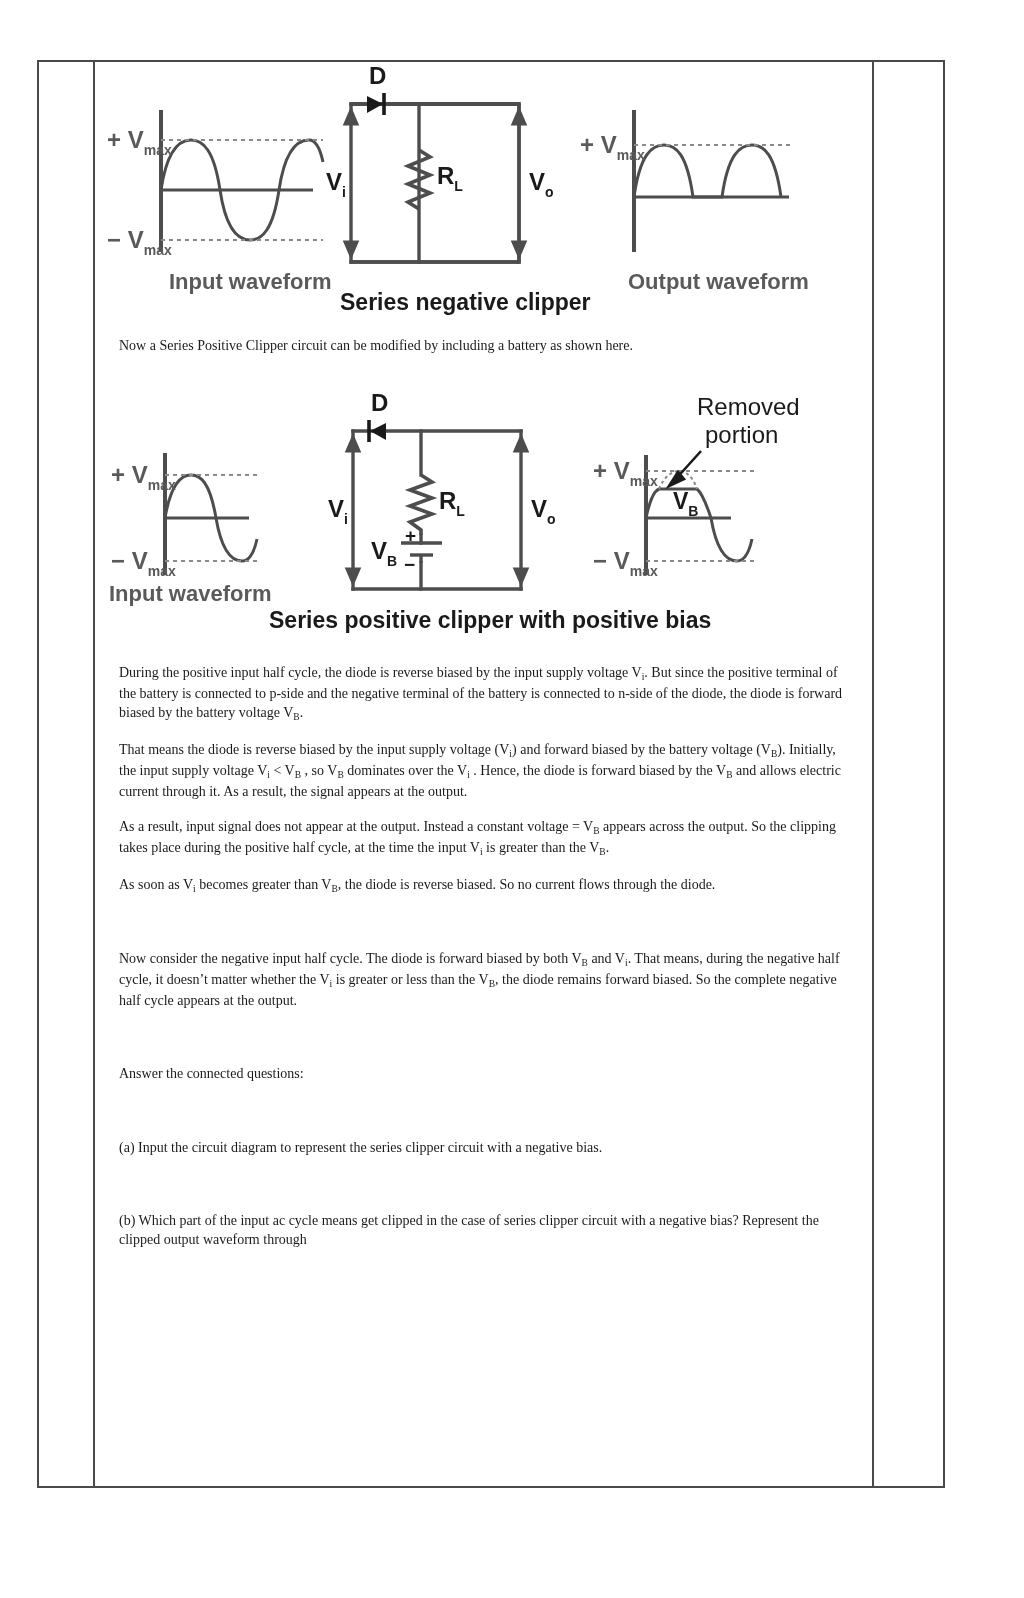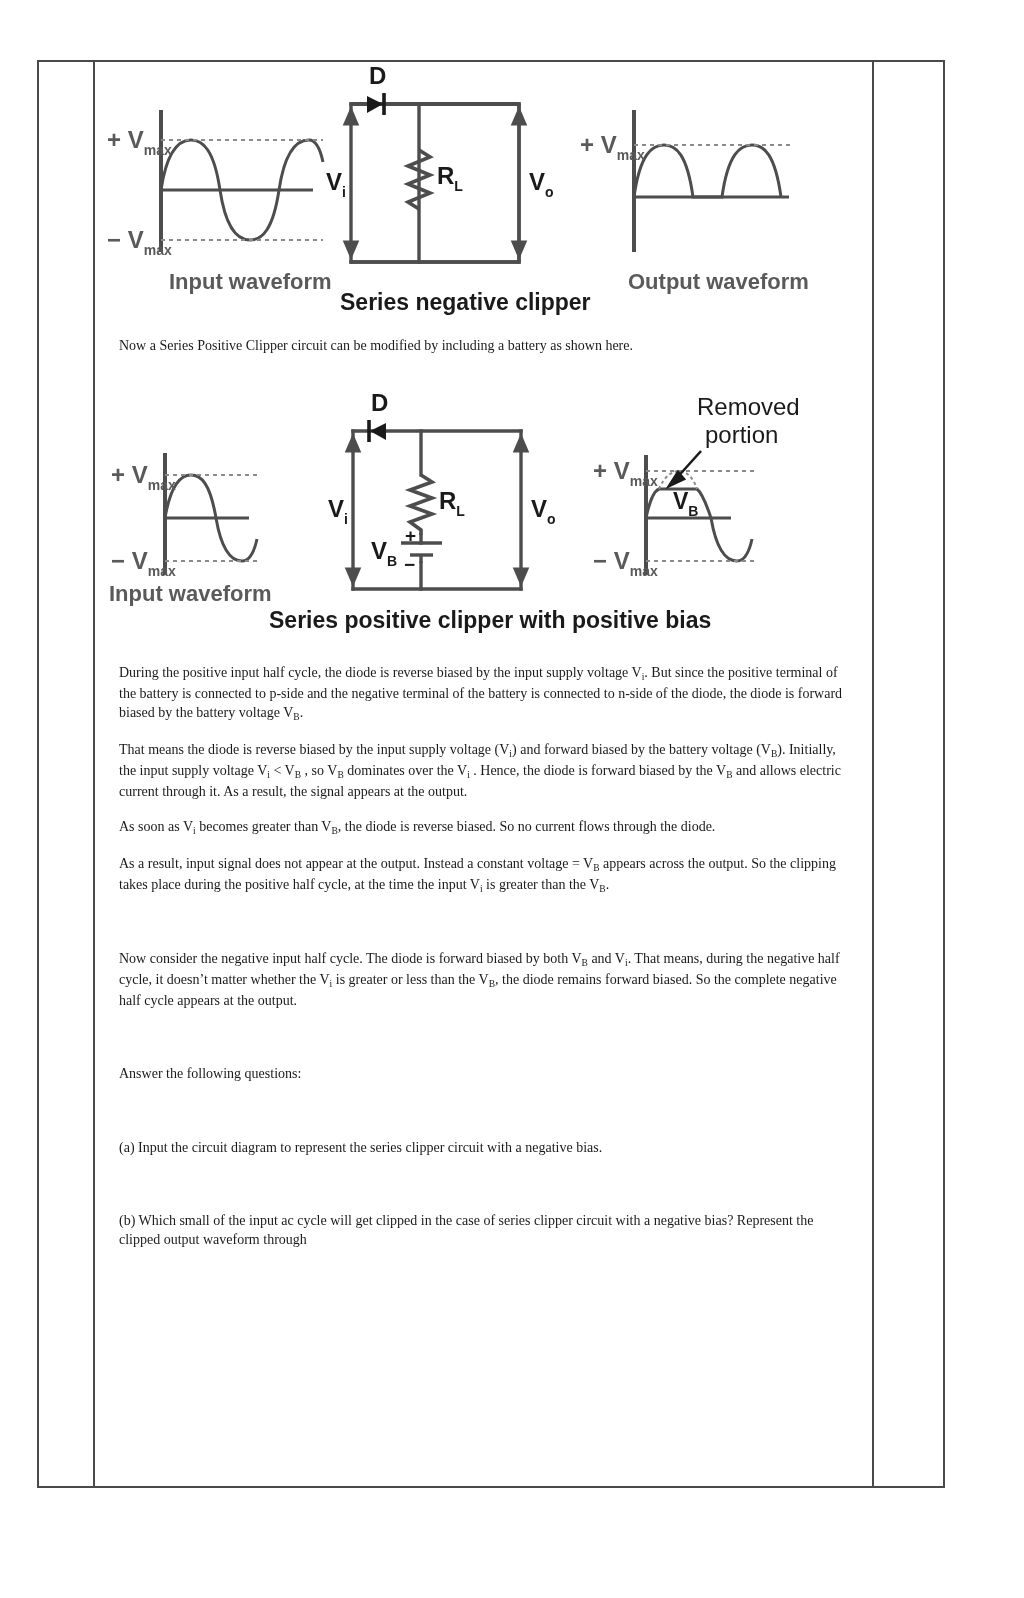--- a/index.html
+++ b/index.html
@@ -315,35 +315,35 @@
         </g>
       </svg>
     </div>
 
     <div class="gap-sm"></div>
 
     <p class="para"><span>During the positive input half cycle, the diode is reverse biased by the input supply voltage V</span><sub>i</sub><span>. But since the positive terminal of the battery is connected to p-side and the negative terminal of the battery is connected to n-side of the diode, the diode is forward biased by the battery voltage V</span><sub>B</sub><span>.</span></p>
 
     <p class="para"><span>That means the diode is reverse biased by the input supply voltage (V</span><sub>i</sub><span>) and forward biased by the battery voltage (V</span><sub>B</sub><span>). Initially, the input supply voltage V</span><sub>i</sub><span> &lt; V</span><sub>B</sub><span> , so V</span><sub>B</sub><span> dominates over the V</span><sub>i</sub><span> . Hence, the diode is forward biased by the V</span><sub>B</sub><span> and allows electric current through it. As a result, the signal appears at the output.</span></p>
 
+    <p class="para"><span>As a result, input signal does not appear at the output. Instead a constant voltage = V</span><sub>B</sub><span> appears across the output. So the clipping takes place during the positive half cycle, at the time the input V</span><sub>i</sub><span> is greater than the V</span><sub>B</sub><span>.</span></p>
+
     <p class="para"><span>As soon as V</span><sub>i</sub><span> becomes greater than V</span><sub>B</sub><span>, the diode is reverse biased. So no current flows through the diode.</span></p>
 
-    <p class="para"><span>As a result, input signal does not appear at the output. Instead a constant voltage = V</span><sub>B</sub><span> appears across the output. So the clipping takes place during the positive half cycle, at the time the input V</span><sub>i</sub><span> is greater than the V</span><sub>B</sub><span>.</span></p>
-
     <div class="gap-md"></div>
 
     <p class="para"><span>Now consider the negative input half cycle. The diode is forward biased by both V</span><sub>B</sub><span> and V</span><sub>i</sub><span>. That means, during the negative half cycle, it doesn’t matter whether the V</span><sub>i</sub><span> is greater or less than the V</span><sub>B</sub><span>, the diode remains forward biased. So the complete negative half cycle appears at the output.</span></p>
 
 
     <div class="gap-md"></div>
 
-    <p class="para">Answer the following questions:</p>
+    <p class="para">Answer the connected questions:</p>
 
     <div class="gap-md"></div>
 
     <p class="para">(a) Input the circuit diagram to represent the series clipper circuit with a negative bias.</p>
 
     <div class="gap-md"></div>
 
-    <p class="para">(b) Which small of the input ac cycle will get clipped in the case of series clipper circuit with a negative bias? Represent the clipped output waveform through</p>
+    <p class="para">(b) Which part of the input ac cycle means get clipped in the case of series clipper circuit with a negative bias? Represent the clipped output waveform through</p>
 
   </div>
 </div>
 
 </body></html>

